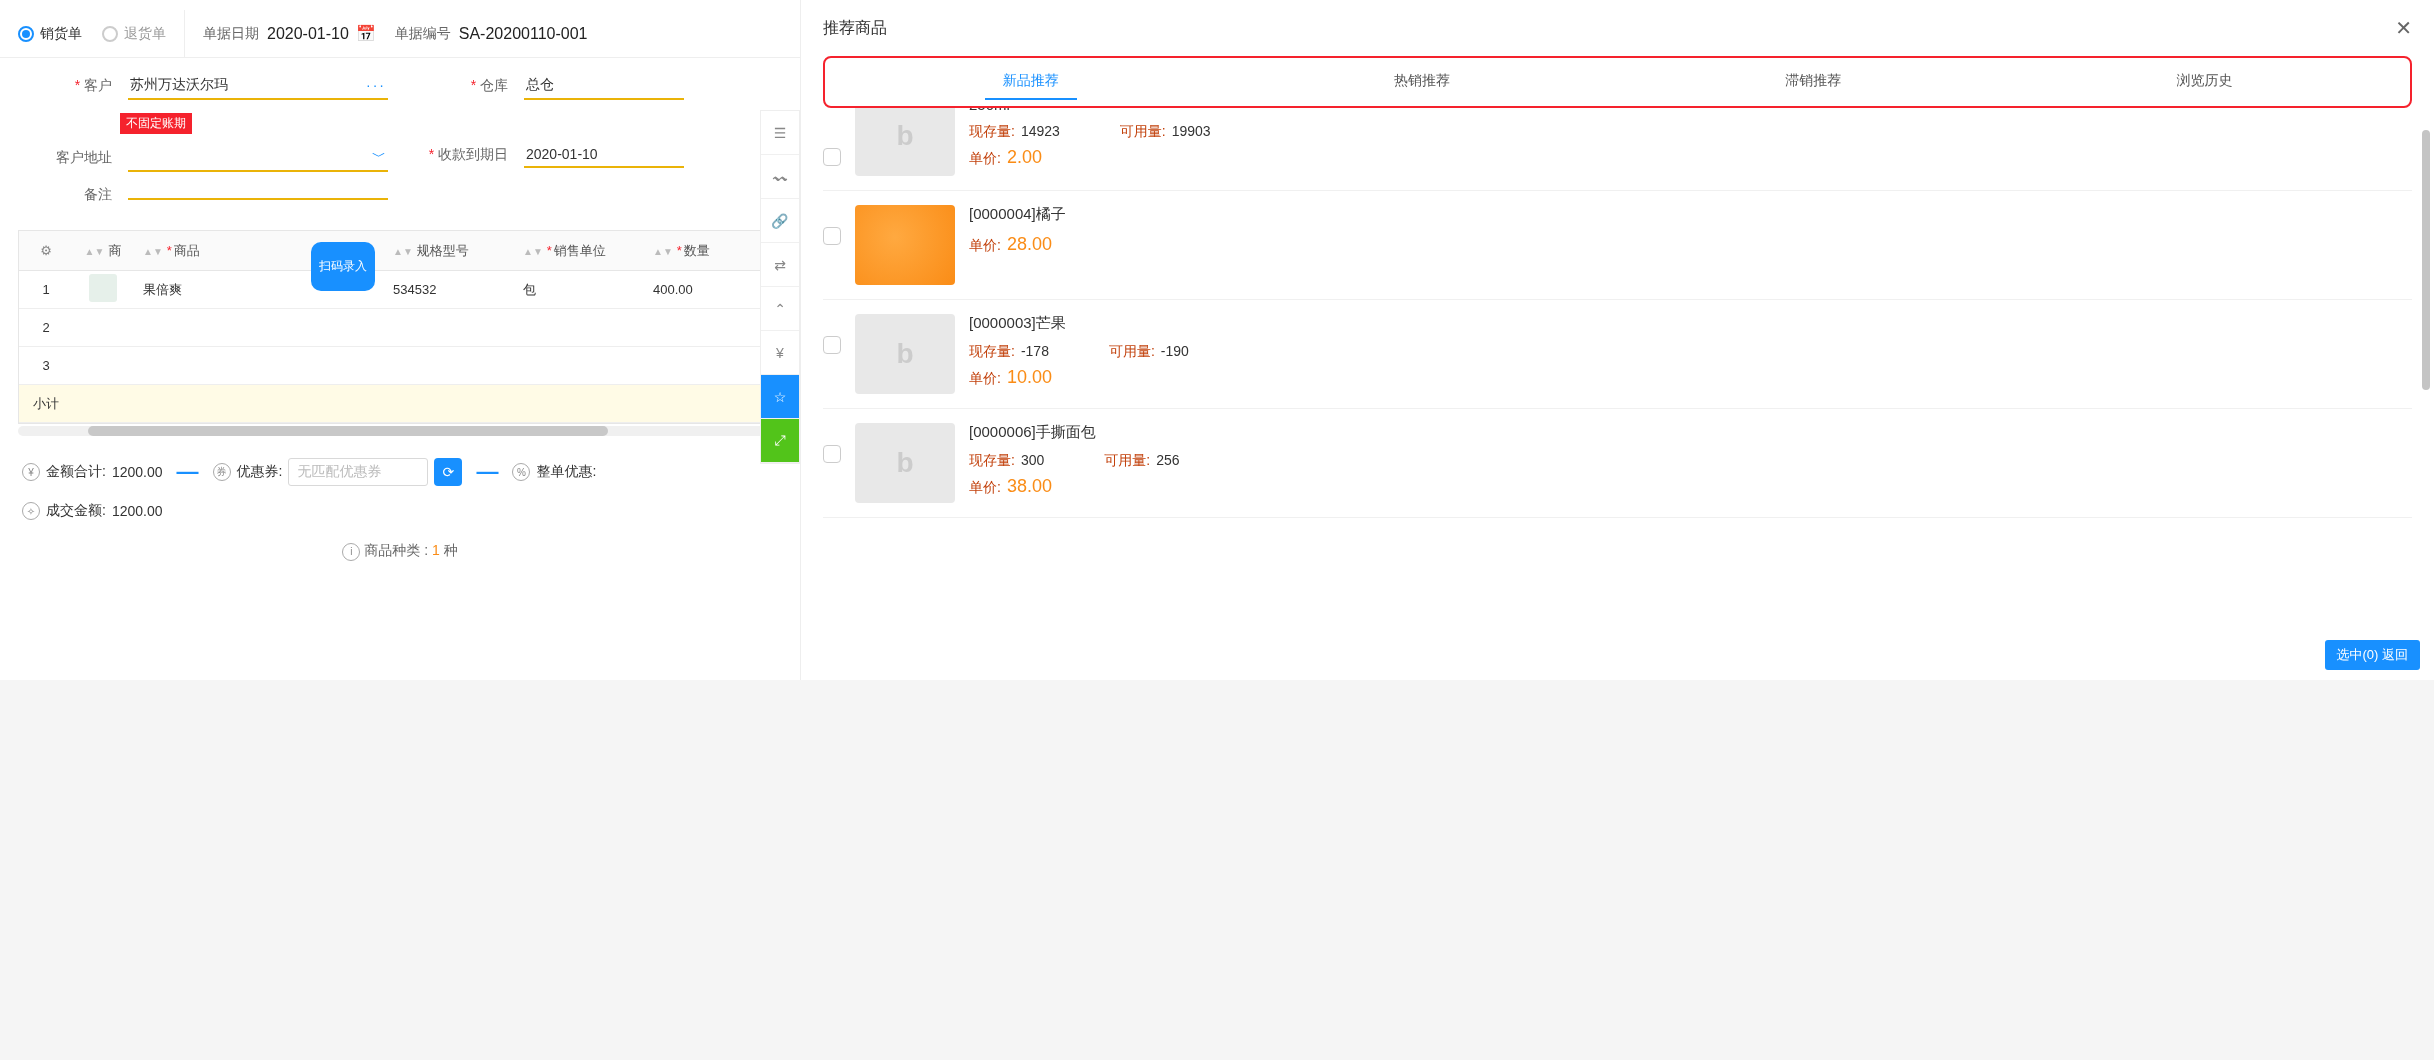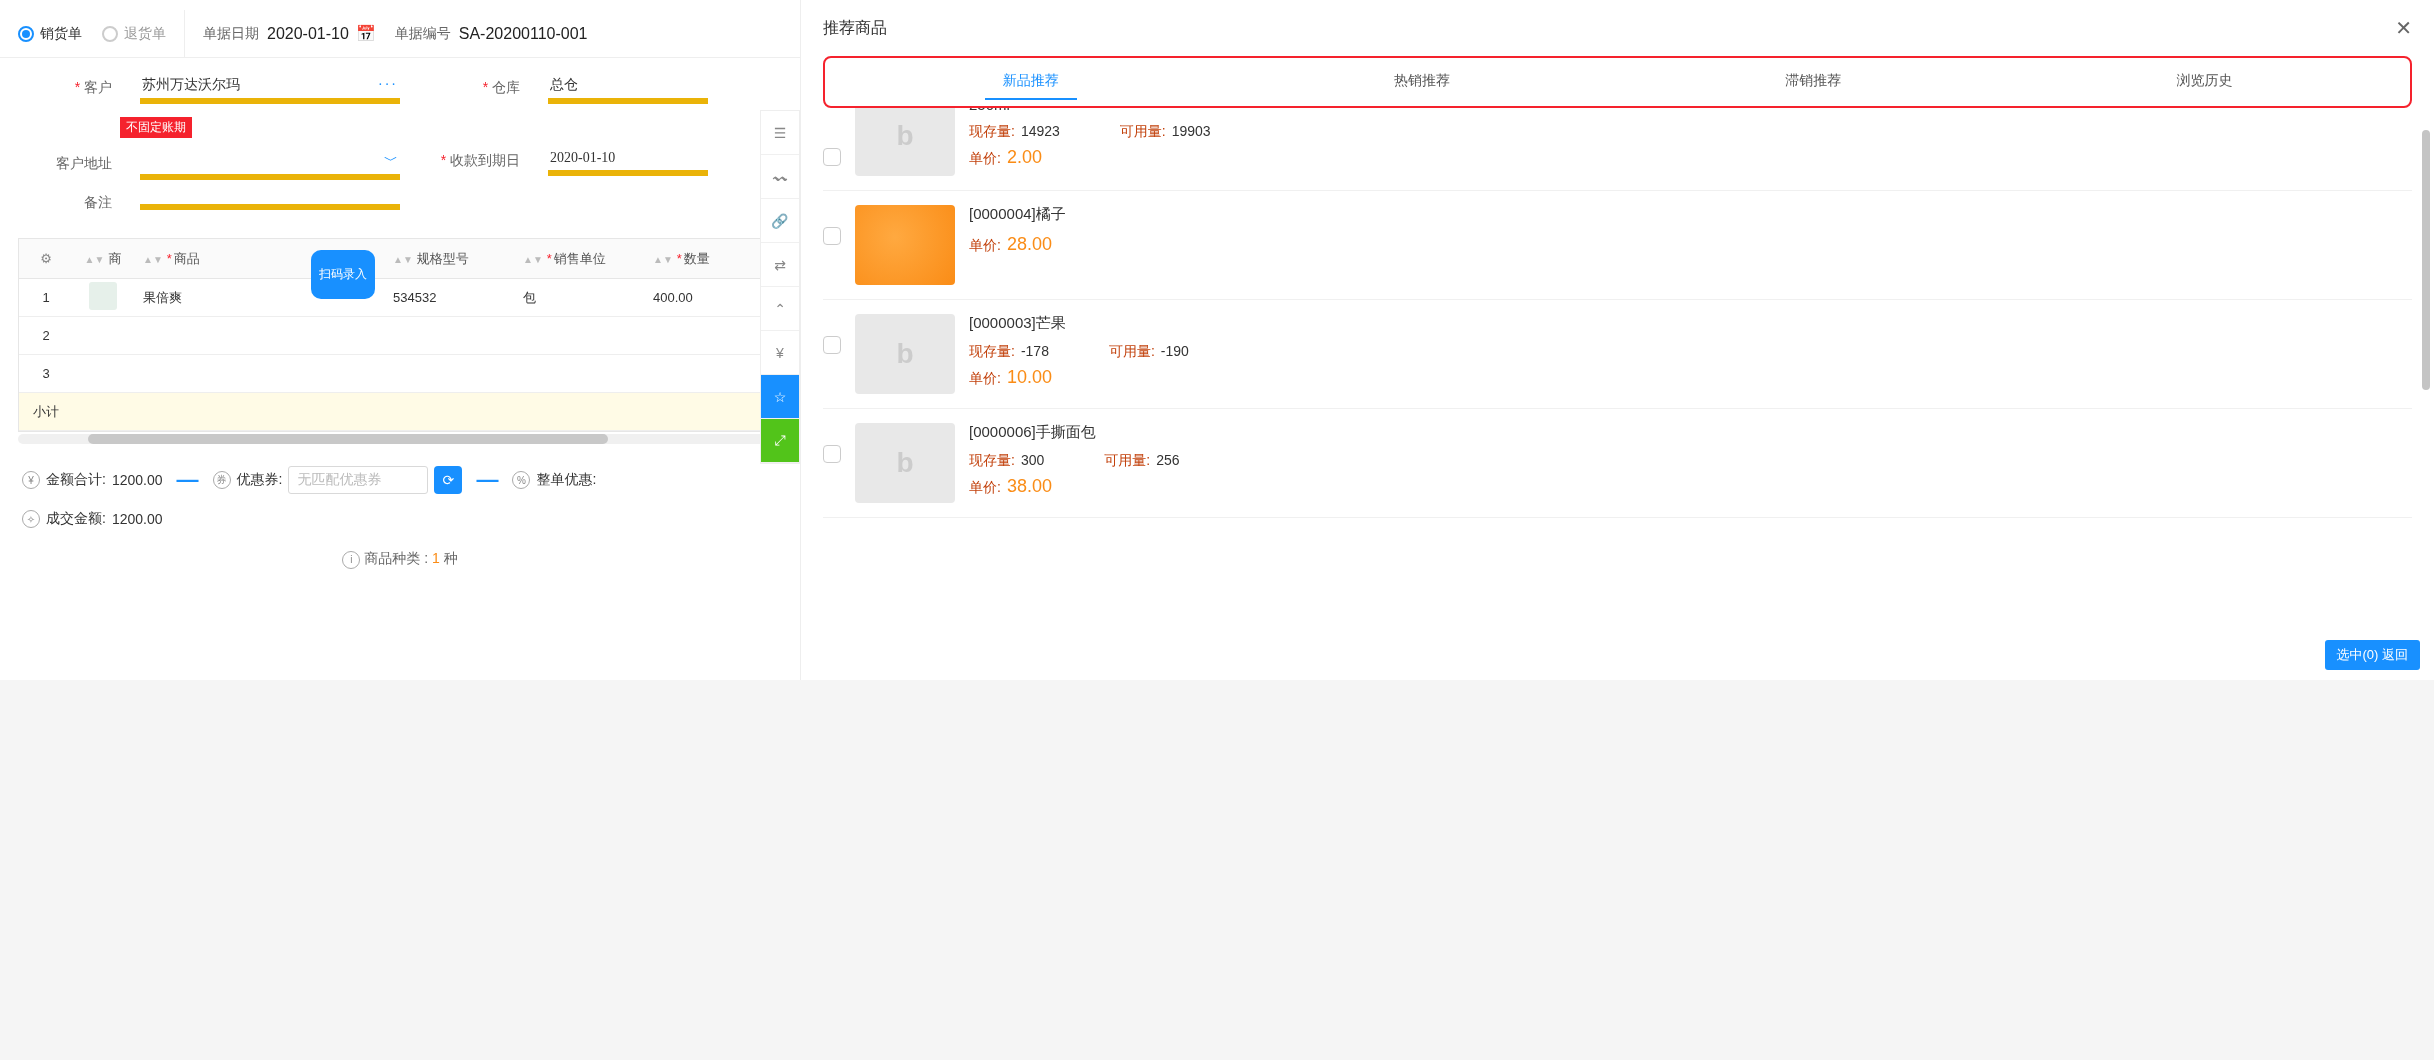--- a/index.html
+++ b/index.html
@@ -10,24 +10,24 @@
 .radio-group { display: flex; gap: 20px; align-items: center; background: #fff; border-right: 1px solid #eee; padding-right: 18px; height: 100%; }
 .radio-item { display: flex; align-items: center; gap: 6px; cursor: pointer; }
 .radio-circle { width: 16px; height: 16px; border: 2px solid #ccc; border-radius: 50%; display: inline-flex; align-items: center; justify-content: center; }
 .radio-circle.checked { border-color: #1890ff; }
 .radio-circle.checked::after { content: ""; width: 8px; height: 8px; background: #1890ff; border-radius: 50%; }
 .field-inline { display: flex; align-items: center; gap: 8px; }
 .field-label { color: #666; }
 .field-value { color: #222; }
 .cal-icon { color: #1890ff; font-size: 16px; }
 .form-area { padding: 14px 22px 6px; }
-.form-row { display: flex; align-items: center; margin-bottom: 14px; gap: 20px; }
+.form-row { display: flex; align-items: center; margin-bottom: 14px; gap: 8px; }
 .lab { width: 90px; text-align: right; color: #666; margin-right: 8px; }
 .req::before { content: "* "; color: #f5222d; }
-.input-like { border-bottom: 6px solid #eab308; min-width: 260px; padding: 4px 2px; display: flex; align-items: center; justify-content: space-between; font-family: Liberation Serif, serif; }
+.input-like { border-bottom: 2px solid #eab308; min-width: 260px; padding: 4px 2px; display: flex; align-items: center; justify-content: space-between; }
 .ellipsis { color: #1890ff; letter-spacing: 2px; cursor: pointer; }
 .badge-red { background: #f5222d; color: #fff; font-size: 12px; padding: 2px 6px; margin-left: 98px; margin-top: -6px; margin-bottom: 10px; display: inline-block; }
 .form-grid { display: grid; grid-template-columns: 1fr 1fr; gap: 0 30px; }
 .chev-down { color: #1890ff; }
 .table-wrap { margin: 6px 18px 0; border: 1px solid #e6e6e6; }
 .t-head { display: flex; background: #fafafa; border-bottom: 1px solid #e6e6e6; height: 40px; align-items: center; font-size: 13px; color: #555; }
 .t-row { display: flex; border-bottom: 1px solid #eee; height: 38px; align-items: center; font-size: 13px; }
 .t-row.subtotal { background: #fffbe6; font-weight: 500; }
 .c0 { width: 54px; text-align: center; }
 .c1 { width: 60px; text-align: center; }

